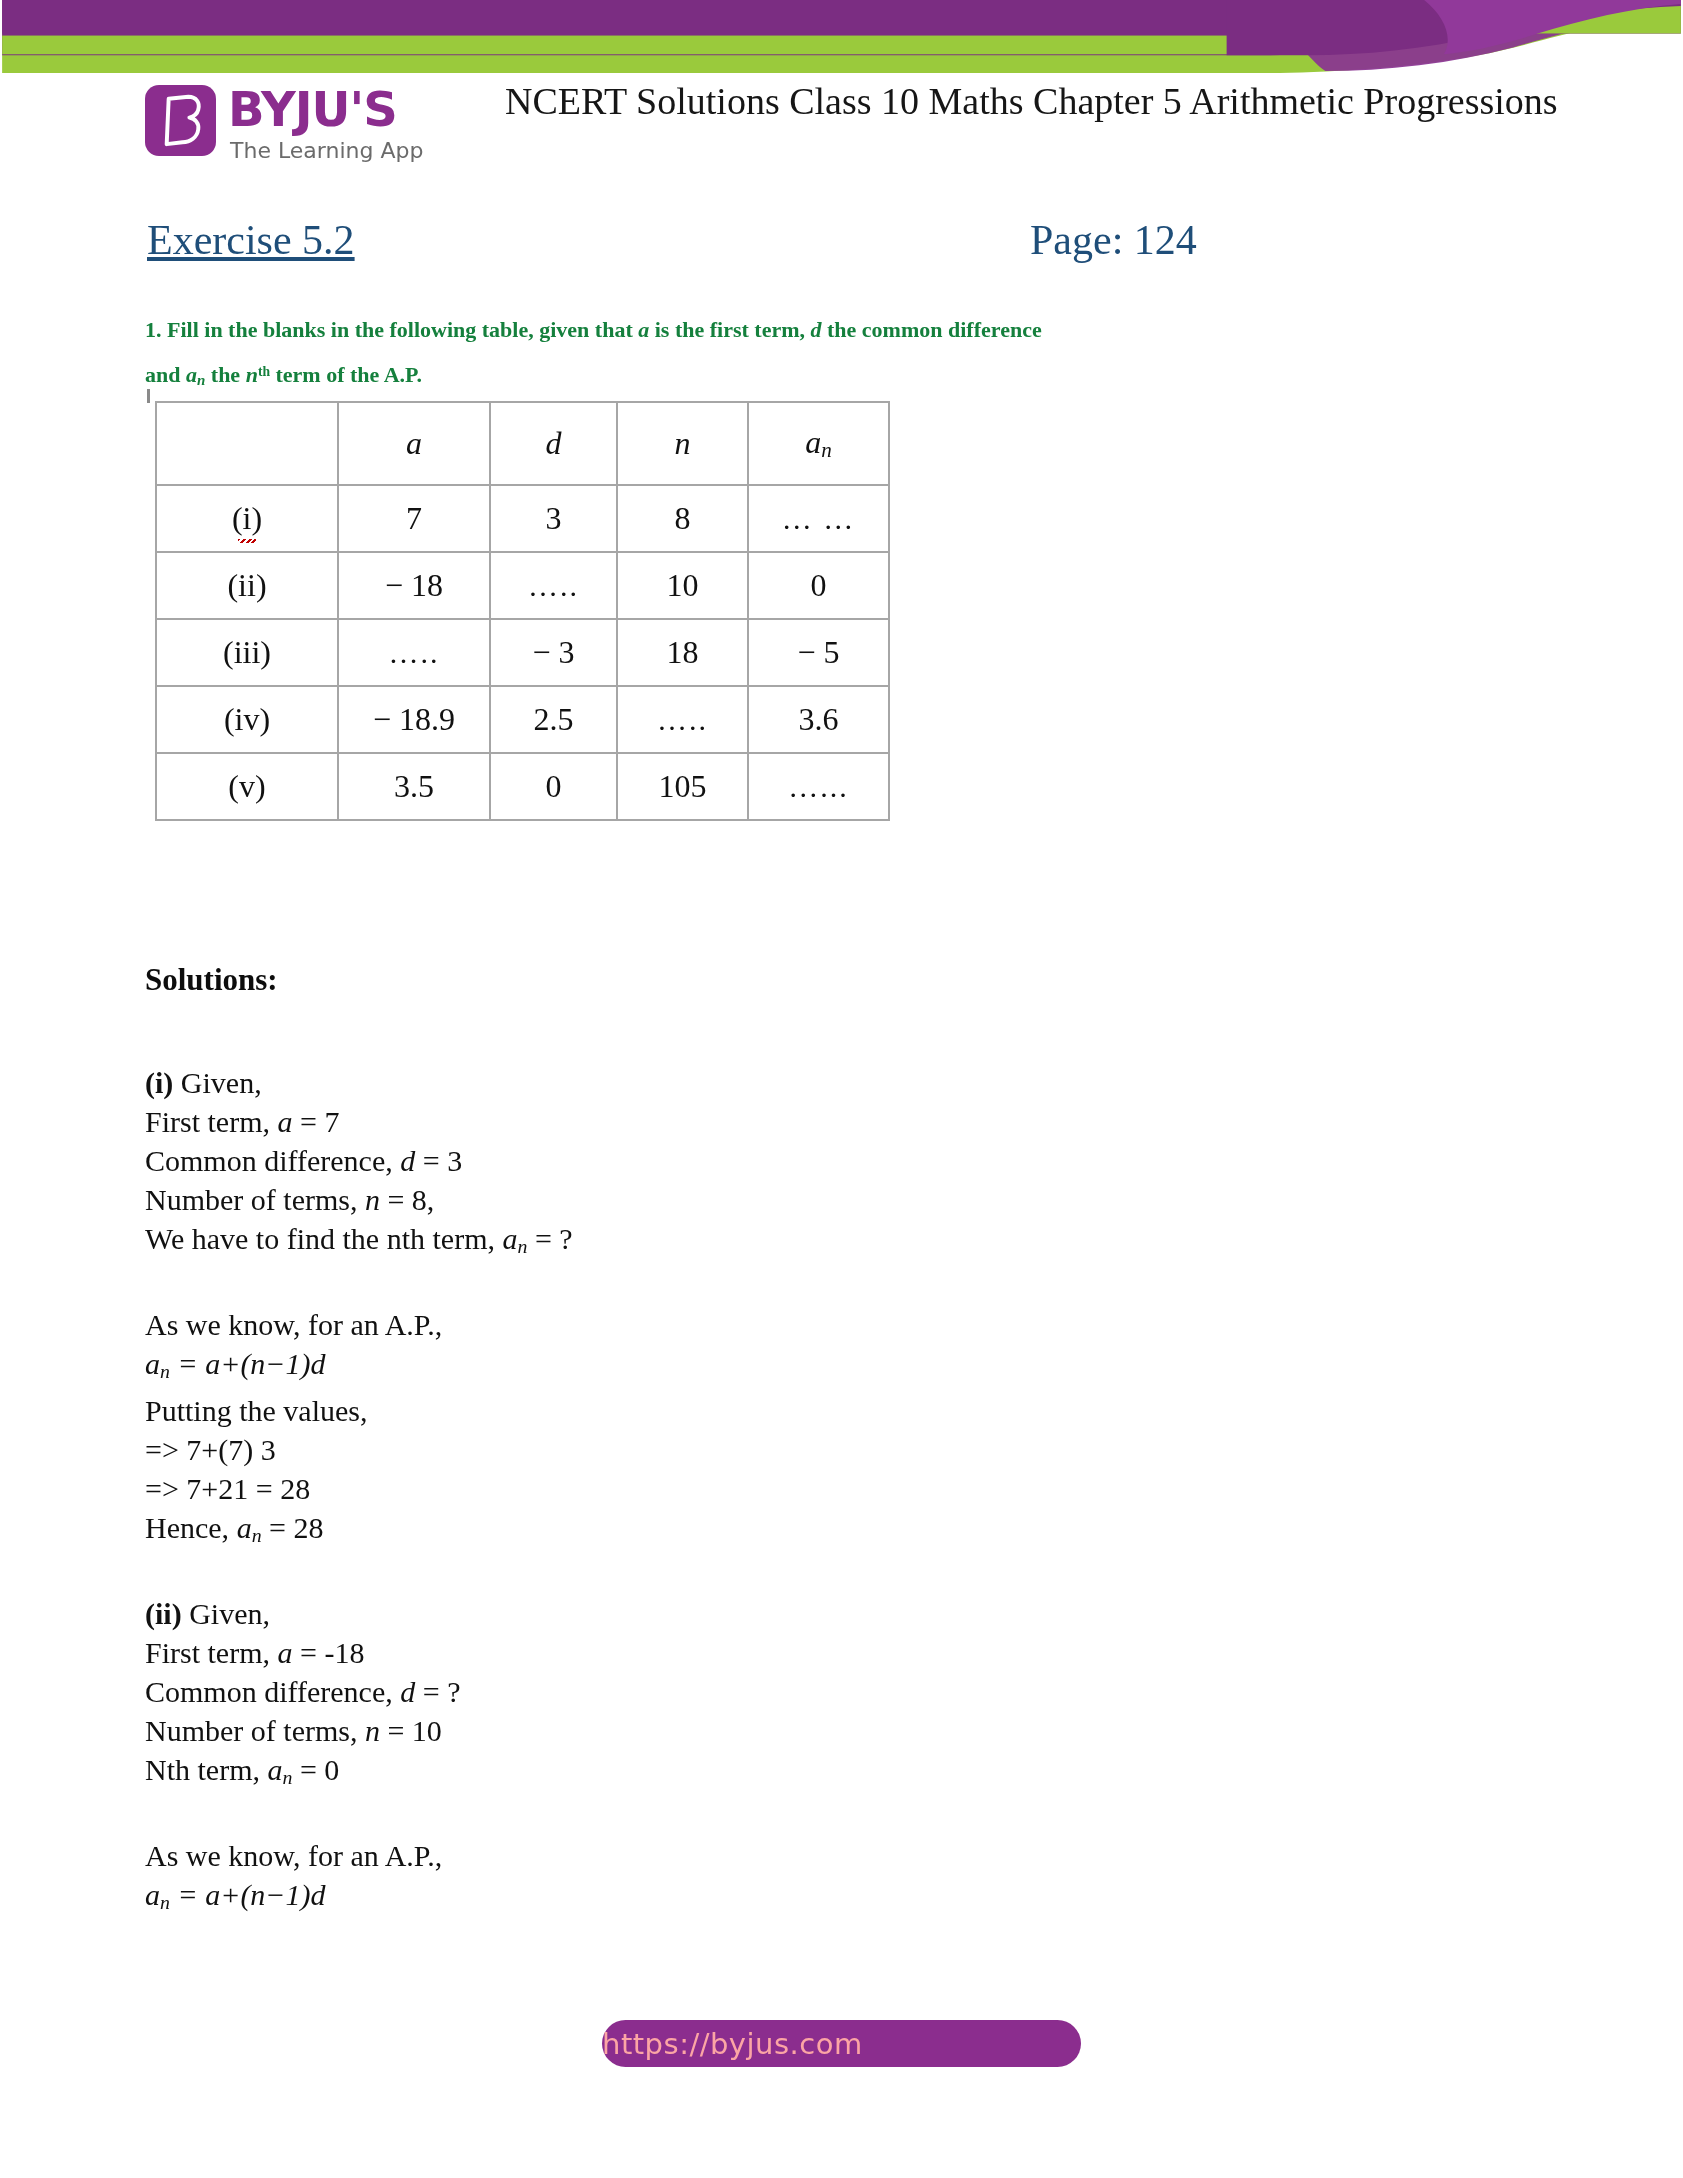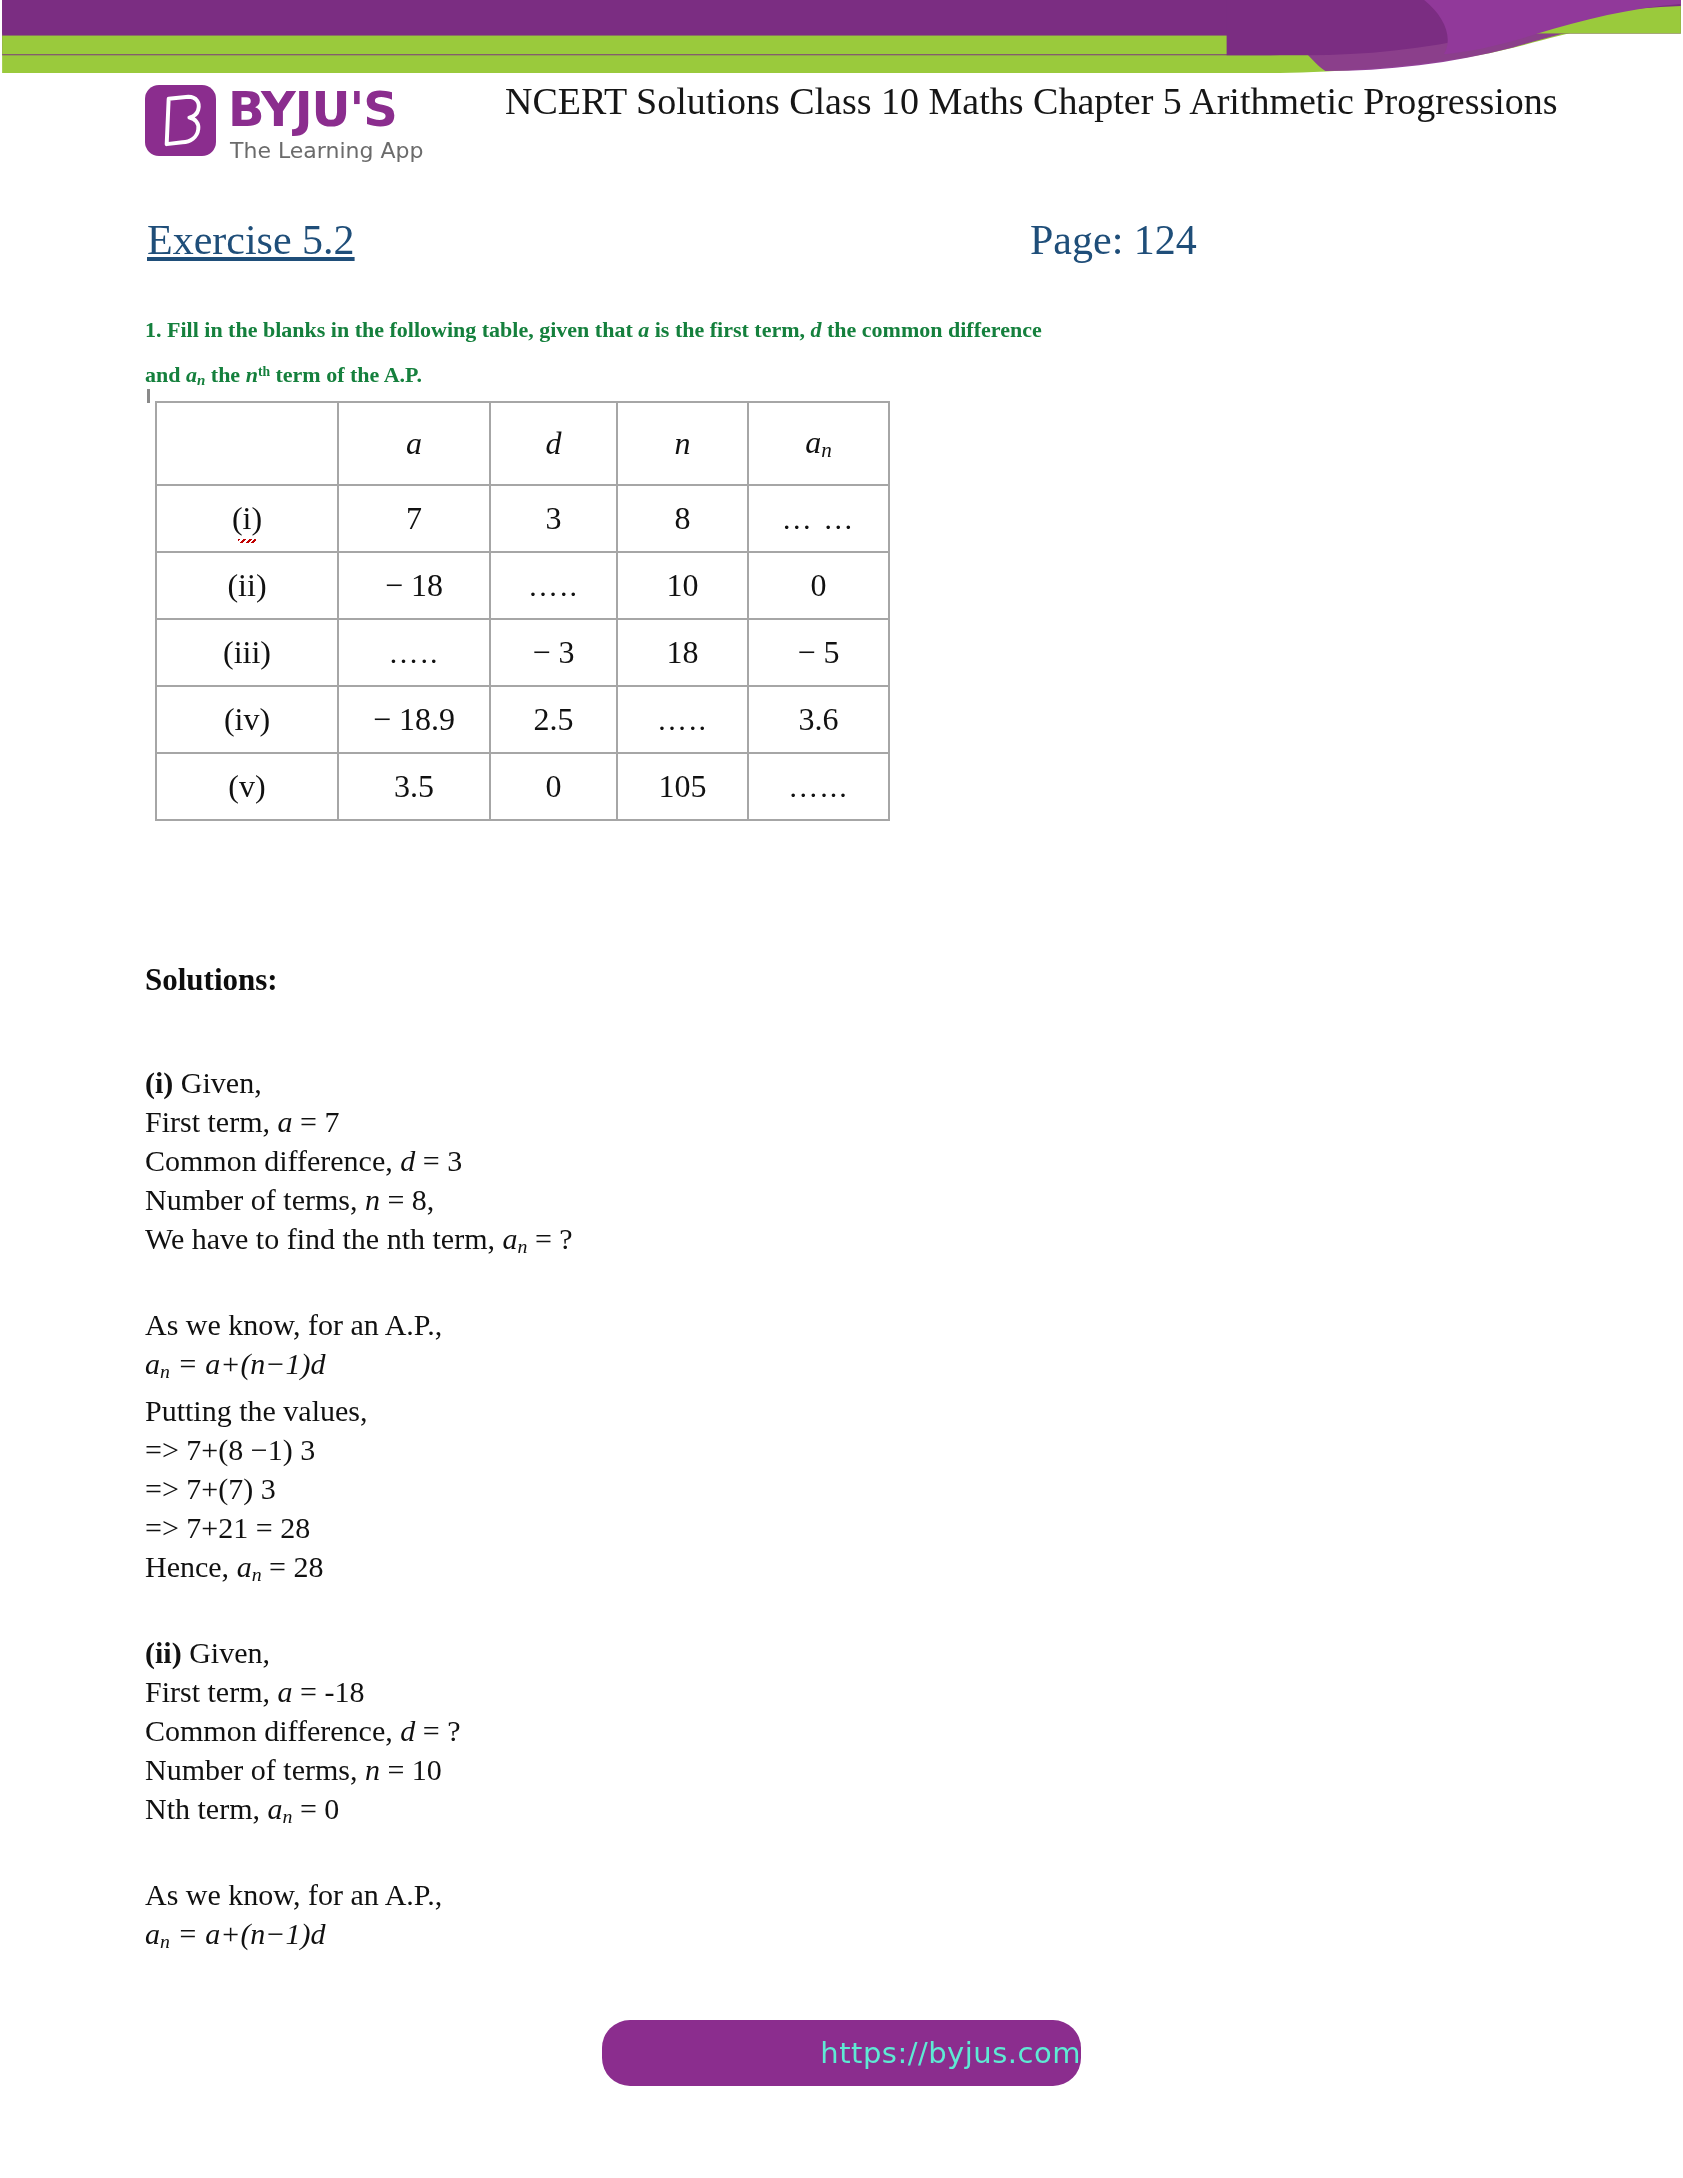--- a/index.html
+++ b/index.html
@@ -179,29 +179,29 @@
   .sol-body i { font-style: italic; }
   .sol-body b { font-weight: bold; }
   .sol-body sub { font-size: 0.66em; vertical-align: -0.2em; font-style: italic; }
 
   
   .footer-pill {
     position: absolute;
     left: 602px;
     top: 2020px;
     width: 479px;
-    height: 66px;
+    height: 47px;
     background: #8B2D8E;
     border-radius: 28px;
-    color: #5eead4;
+    color: #fca5a5;
     font-family: "DejaVu Sans", sans-serif;
     font-size: 29px;
     display: flex;
     align-items: center;
-    justify-content: flex-end;
+    justify-content: flex-start;
     letter-spacing: 0.5px;
   }
 </style>
 </head>
 <body>
 
 <div class="header-deco">
   <svg width="1683" height="79" viewBox="0 0 1700 80" xmlns="http://www.w3.org/2000/svg">
     <path d="M0,0 H1700 V18 C1620,18 1560,44 1495,56 C1420,70 1330,74 1280,74 L0,74 Z" fill="#9ACA3C"></path>
     <path d="M0,0 H1700 V6 C1600,6 1540,30 1470,42 C1400,54 1320,56 1260,56 L0,56 Z" fill="#7B2D82"></path>
@@ -298,21 +298,20 @@
   <div class="line"><span>First term, </span><i>a</i><span> = 7</span></div>
   <div class="line"><span>Common difference, </span><i>d</i><span> = 3</span></div>
   <div class="line"><span>Number of terms, </span><i>n</i><span> = 8,</span></div>
   <div class="line"><span>We have to find the nth term, </span><i>a</i><sub>n</sub><span> = ?</span></div>
 
   <div class="blank"></div>
 
   <div class="line">As we know, for an A.P.,</div>
   <div class="line"><i>a</i><sub>n</sub><i> = a+(n−1)d</i></div>
   <div class="line">Putting the values,</div>
-  <div class="line">=&gt; 7+(8 −1) 3</div>
   <div class="line">=&gt; 7+(7) 3</div>
   <div class="line">=&gt; 7+21 = 28</div>
   <div class="line"><span>Hence, </span><i>a</i><sub>n</sub><span> = 28</span></div>
 
   <div class="blank"></div>
 
   <div class="line"><b>(ii)</b><span> Given,</span></div>
   <div class="line"><span>First term, </span><i>a</i><span> = -18</span></div>
   <div class="line"><span>Common difference, </span><i>d</i><span> = ?</span></div>
   <div class="line"><span>Number of terms, </span><i>n</i><span> = 10</span></div>

